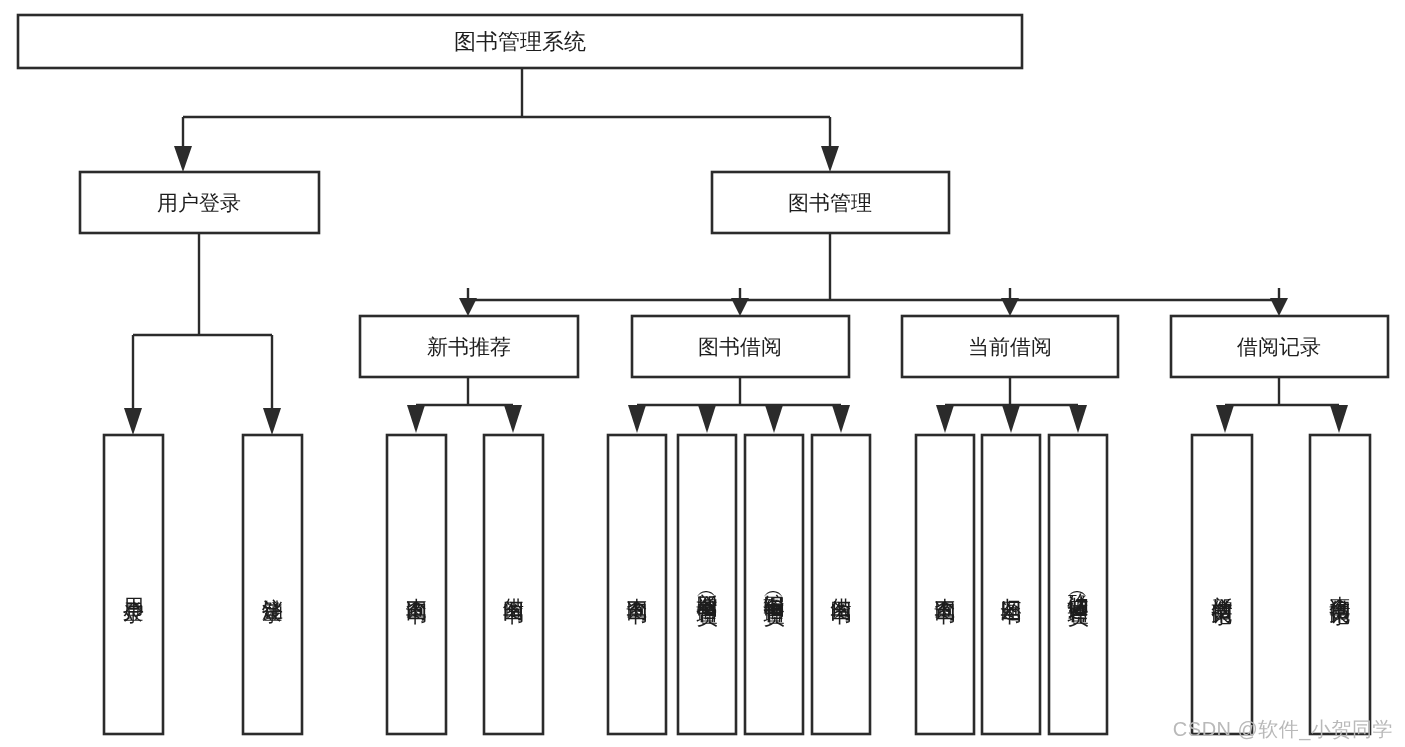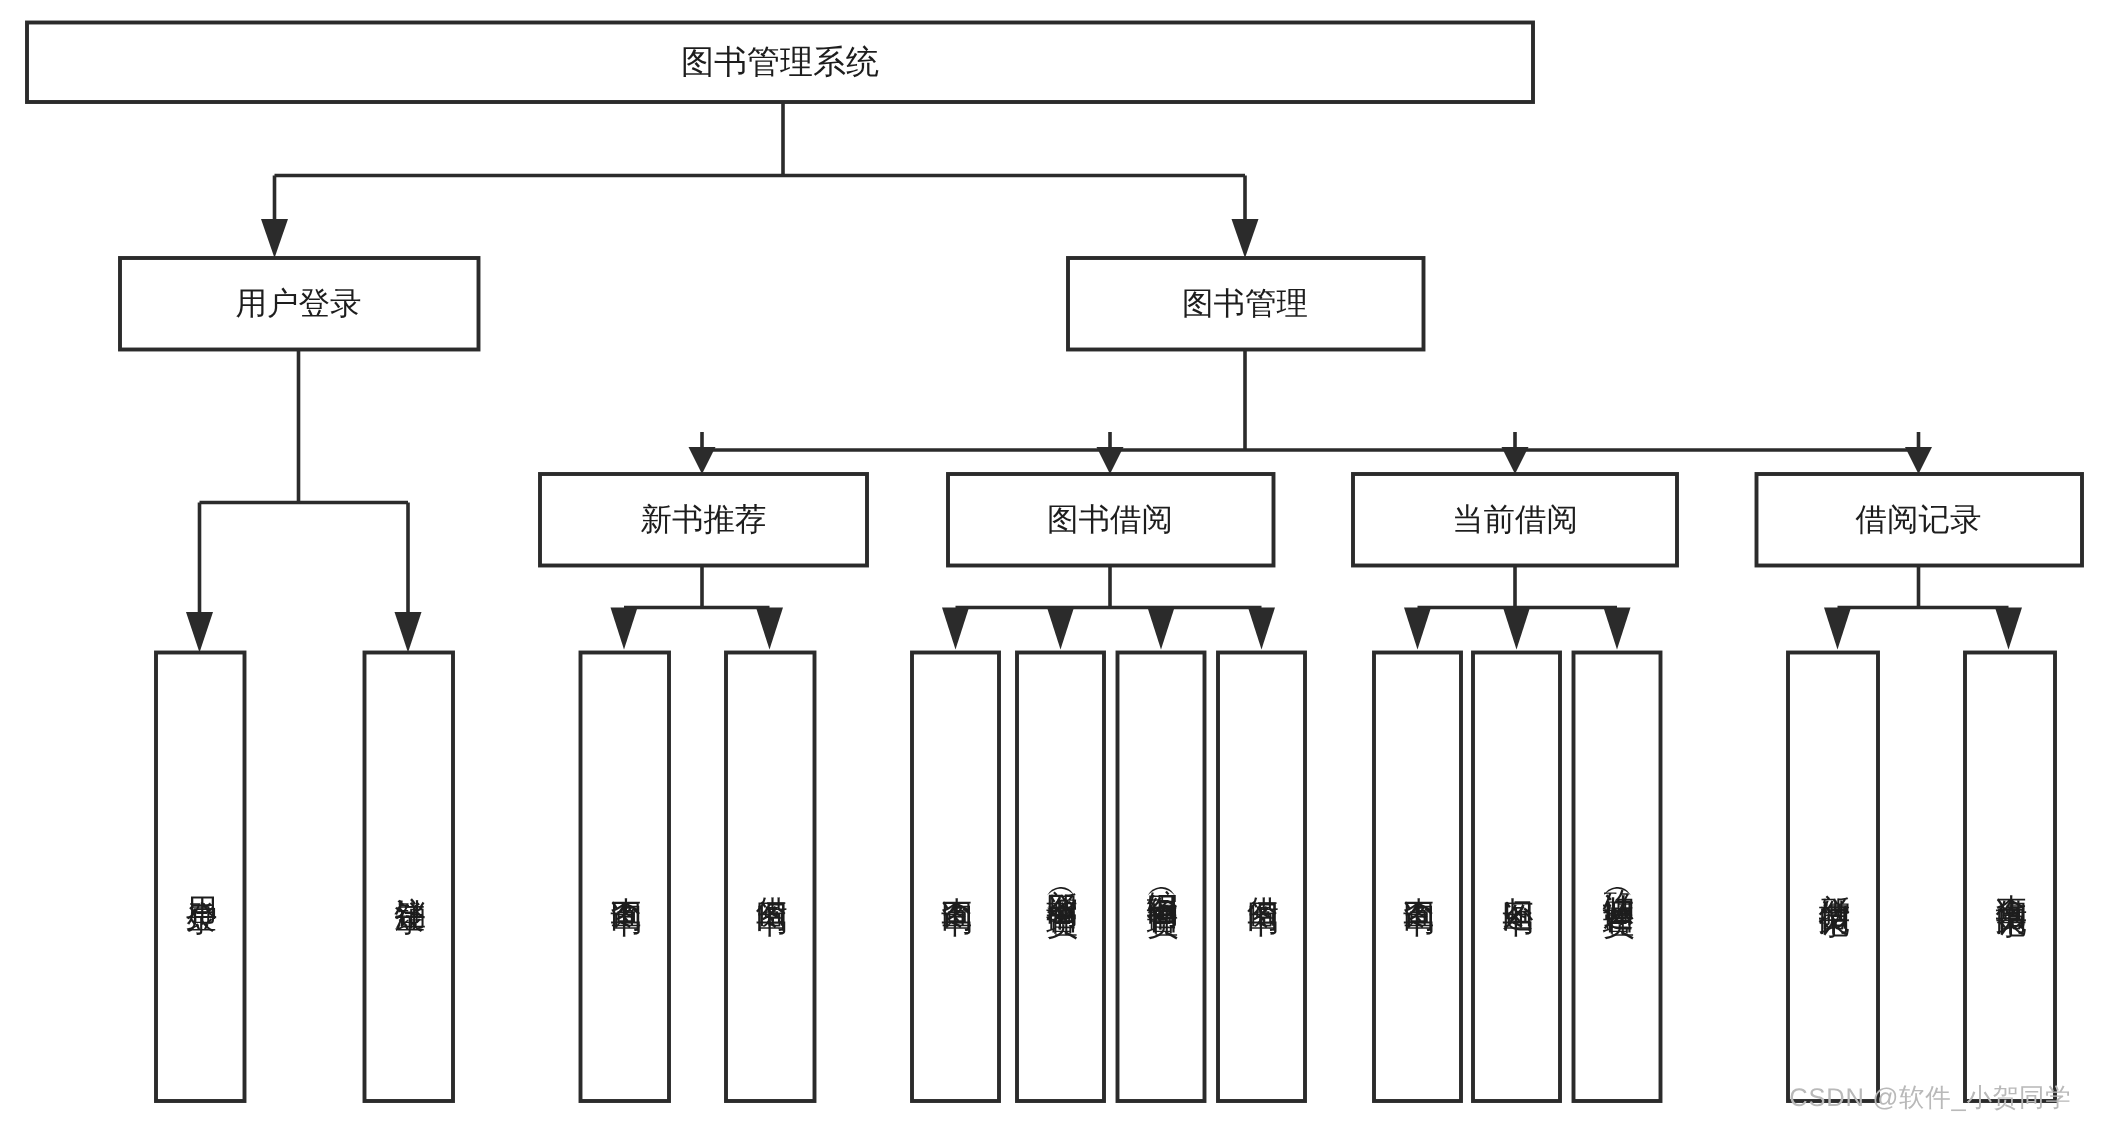--- a/index.html
+++ b/index.html
@@ -71,24 +71,24 @@
     font-size: 21px;
     line-height: 1.15;
     color: #1d1d1d;
     letter-spacing: 2px;
     text-align: center;
     pointer-events: none;
     user-select: none;
   }
   .watermark {
     position: absolute;
-    right: 24px;
+    right: 12px;
     bottom: 4px;
     font-family: "Liberation Sans", "DejaVu Sans", sans-serif;
-    font-size: 17px;
+    font-size: 20px;
     color: #b9b9b9;
     letter-spacing: 0.5px;
     user-select: none;
     text-align: right;
   }
 </style>
 </head>
 <body>
 
 <div id="diagram-root">

